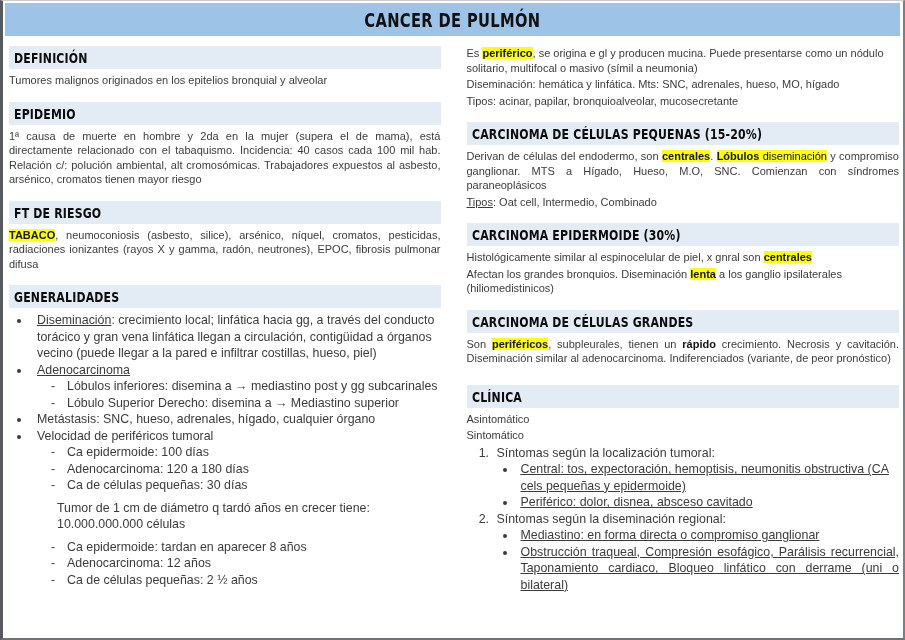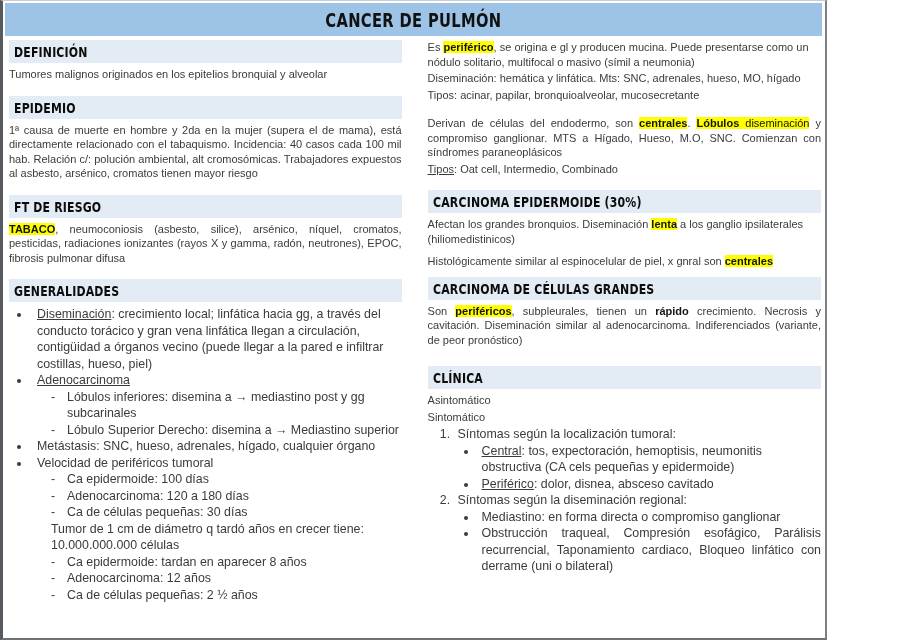--- a/index.html
+++ b/index.html
@@ -5,21 +5,21 @@
   html, body {
     margin: 0;
     padding: 0;
     background: #ffffff;
   }
   body {
     font-family: "Liberation Sans", sans-serif;
   }
   #page {
     position: relative;
-    width: 827px;
+    width: 905px;
     height: 640px;
     background: #ffffff;
     box-sizing: border-box;
     overflow: hidden;
     border-left: 3px solid #555a5e;
     border-right: 2px solid #7a7f83;
     border-top: 1px solid #c9ccd0;
     border-bottom: 2px solid #6e7276;
   }
 
@@ -40,21 +40,21 @@
     color: #111111;
     transform: scaleX(0.86);
     transform-origin: center;
     white-space: nowrap;
   }
 
   
   .columns {
     display: flex;
     gap: 8px;
-    padding: 4px 4px 0 6px;
+    padding: 10px 4px 0 6px;
     box-sizing: border-box;
     height: 600px;
   }
   .col {
     box-sizing: border-box;
   }
   .col-left { width: 446px; padding-right: 8px; }
   .col-right { width: 449px; padding-left: 10px; }
 
   
@@ -111,27 +111,27 @@
   ul.dash > li::before {
     content: "-";
     position: absolute;
     left: 0;
     top: 0;
   }
   ul.inner-bul {
     margin: 0;
     padding-left: 20px;
   }
-  ul.inner-bul > li { list-style: disc; padding-left: 4px; }
+  ul.inner-bul > li { list-style: disc; padding-left: 4px; text-decoration: underline; }
 
   .plain-para {
     font-size: 12.4px;
     line-height: 1.33;
     color: #3b3b3b;
-    margin: 0;
+    margin: 6px;
     padding-left: 14px;
   }
   .gap-s { height: 6px; }
   .gap-m { height: 11px; }
 </style>
 </head>
 <body>
 
 <div id="page">
 
@@ -196,30 +196,33 @@
     </div>
 
     <div class="col col-right">
 
       <p class="body-text tight"><span>Es </span><span class="hl b">periférico</span><span>, se origina e gl y producen mucina. Puede presentarse como un nódulo solitario, multifocal o masivo (símil a neumonia)</span></p>
       <p class="body-text tight">Diseminación: hemática y linfática. Mts: SNC, adrenales, hueso, MO, hígado</p>
       <p class="body-text">Tipos: acinar, papilar, bronquioalveolar, mucosecretante</p>
 
       <div class="gap-s"></div>
 
+      <div class="sec-head">
+        <span class="h-text">CARCINOMA DE CÉLULAS PEQUENAS (15-20%)</span>
+      </div>
       <p class="body-text justify tight"><span>Derivan de células del endodermo, son </span><span class="hl b">centrales</span><span>. </span><span class="hl b">Lóbulos</span><span class="hl"> diseminación</span><span> y compromiso ganglionar. MTS a Hígado, Hueso, M.O, SNC. Comienzan con síndromes paraneoplásicos</span></p>
       <p class="body-text"><span class="u">Tipos</span><span>: Oat cell, Intermedio, Combinado</span></p>
 
       <div class="gap-s"></div>
 
       <div class="sec-head">
         <span class="h-text">CARCINOMA EPIDERMOIDE (30%)</span>
       </div>
+      <p class="body-text tight"><span>Histológicamente similar al espinocelular de piel, x gnral son </span><span class="hl b">centrales</span></p>
       <p class="body-text"><span>Afectan los grandes bronquios. Diseminación </span><span class="hl b">lenta</span><span> a los ganglio ipsilaterales (hiliomedistinicos)</span></p>
-      <p class="body-text tight"><span>Histológicamente similar al espinocelular de piel, x gnral son </span><span class="hl b">centrales</span></p>
 
       <div class="gap-s"></div>
 
       <div class="sec-head">
         <span class="h-text">CARCINOMA DE CÉLULAS GRANDES</span>
       </div>
       <p class="body-text justify"><span>Son </span><span class="hl b">periféricos</span><span>, subpleurales, tienen un </span><span class="b">rápido</span><span> crecimiento. Necrosis y cavitación. Diseminación similar al adenocarcinoma. Indiferenciados (variante, de peor pronóstico)</span></p>
 
       <div class="gap-m"></div>
 

